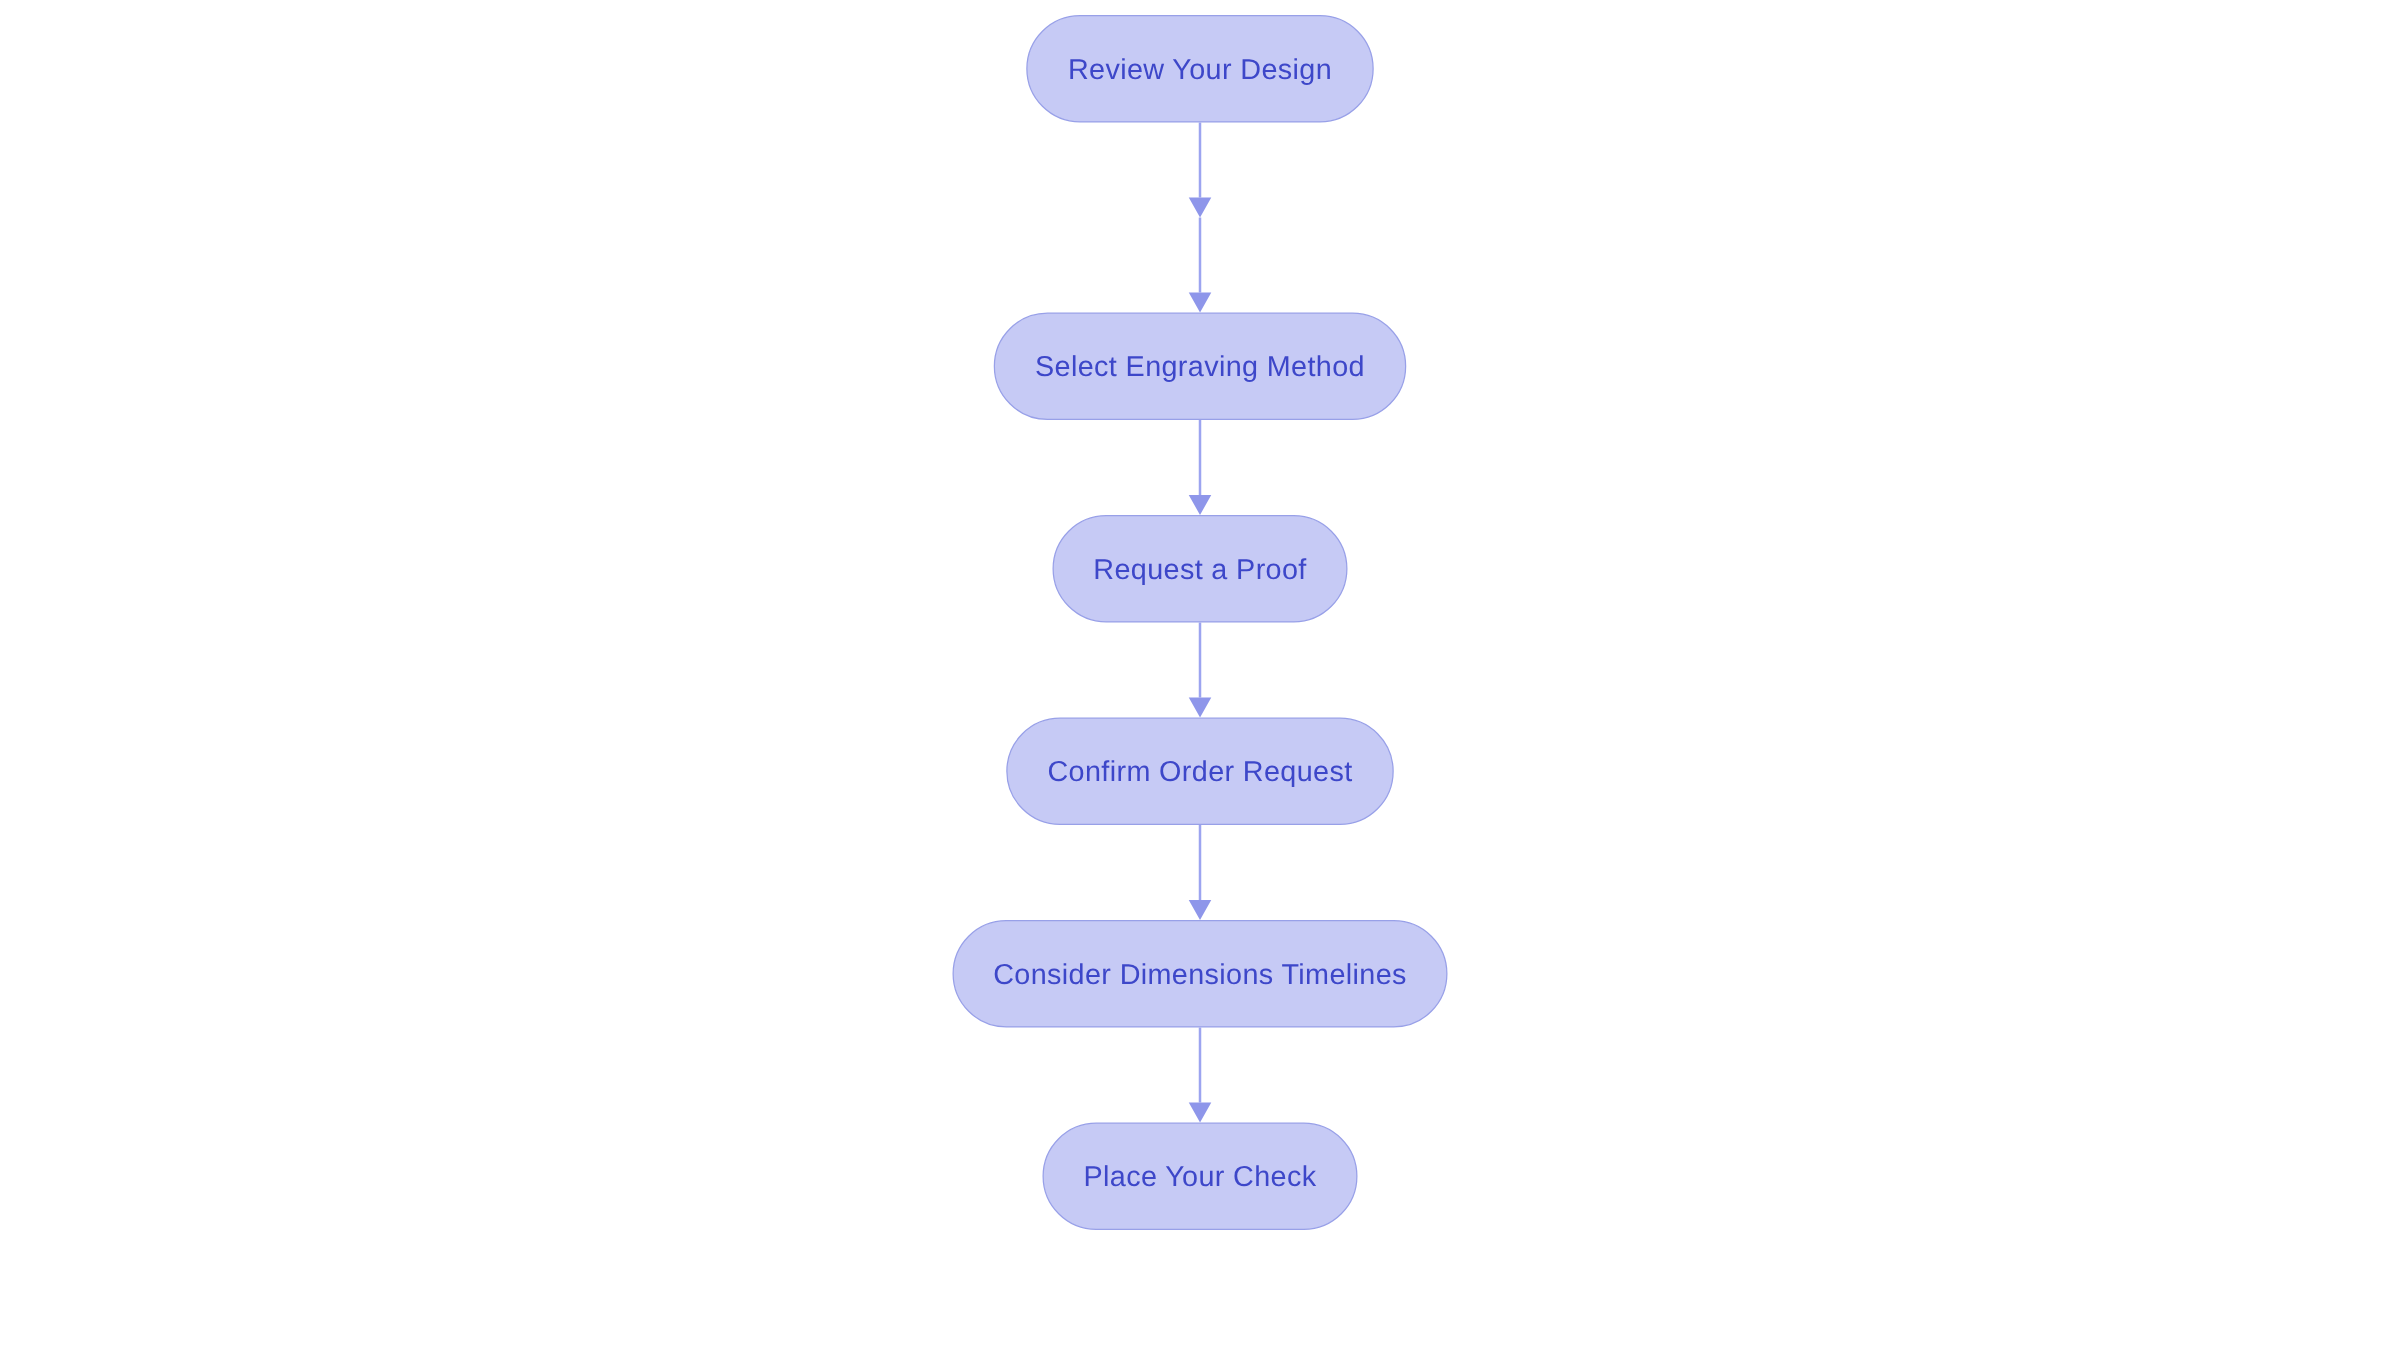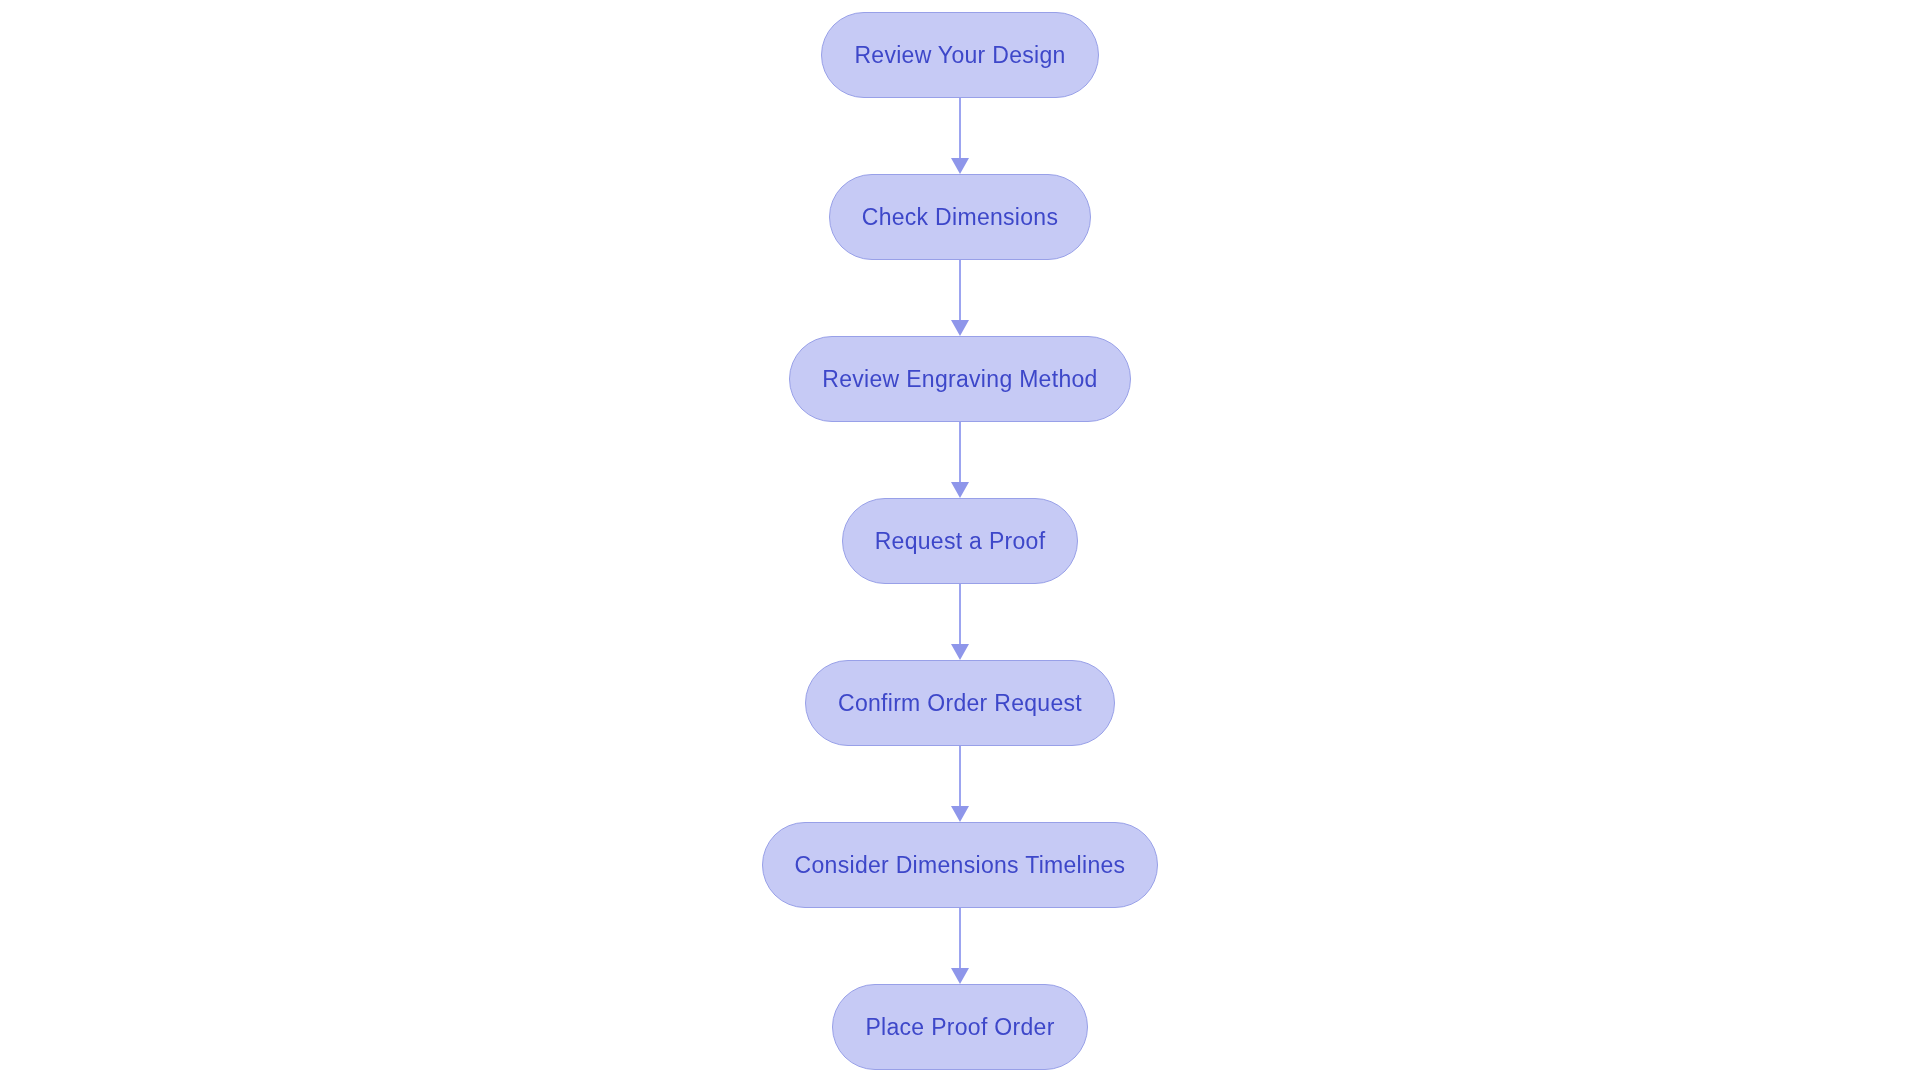--- a/index.html
+++ b/index.html
@@ -74,31 +74,28 @@
 
   <div class="flow-node">
     <span class="flow-node-label">Review Your Design</span>
   </div>
 
   <div class="connector">
     <div class="connector-line"></div>
     <div class="arrowhead-down"></div>
   </div>
 
-  <div class="flow-node">
-    <span class="flow-node-label">Check Dimensions</span>
-  </div>
 
   <div class="connector">
     <div class="connector-line"></div>
     <div class="arrowhead-down"></div>
   </div>
 
   <div class="flow-node">
-    <span class="flow-node-label">Review Engraving Method</span>
+    <span class="flow-node-label">Select Engraving Method</span>
   </div>
 
   <div class="connector">
     <div class="connector-line"></div>
     <div class="arrowhead-down"></div>
   </div>
 
   <div class="flow-node">
     <span class="flow-node-label">Request a Proof</span>
   </div>
@@ -120,16 +117,16 @@
   <div class="flow-node">
     <span class="flow-node-label">Consider Dimensions Timelines</span>
   </div>
 
   <div class="connector">
     <div class="connector-line"></div>
     <div class="arrowhead-down"></div>
   </div>
 
   <div class="flow-node">
-    <span class="flow-node-label">Place Proof Order</span>
+    <span class="flow-node-label">Place Your Check</span>
   </div>
 
 </div>
 
 </body></html>

